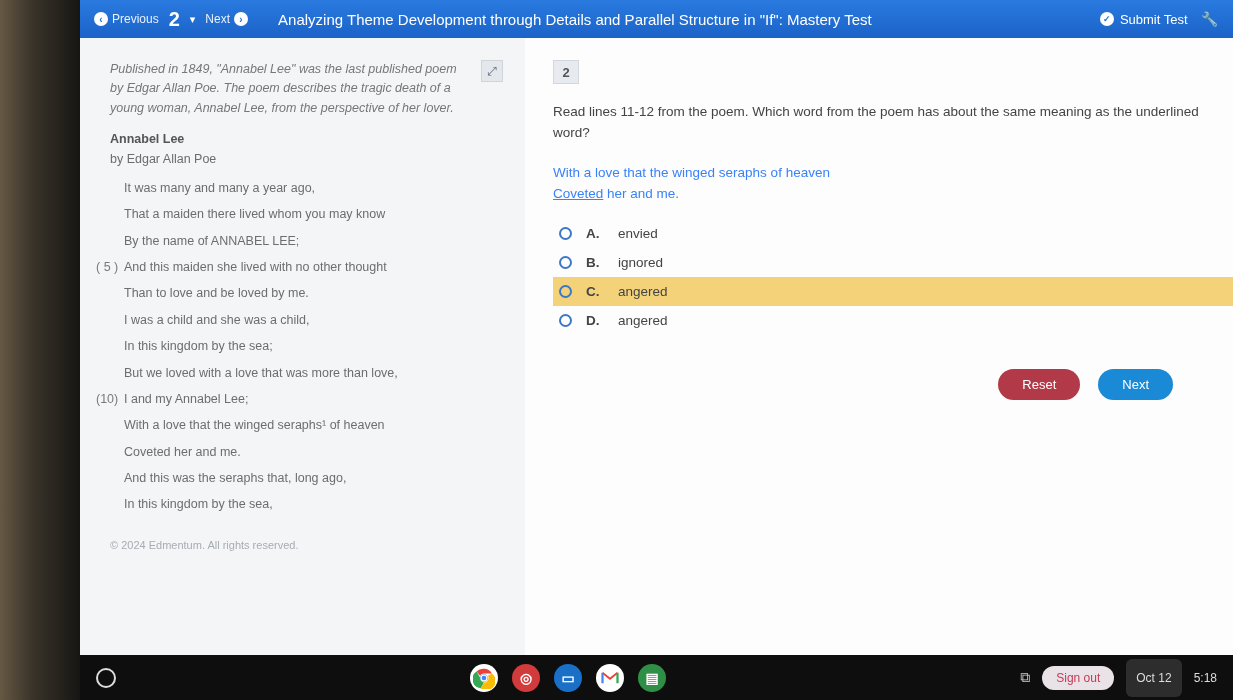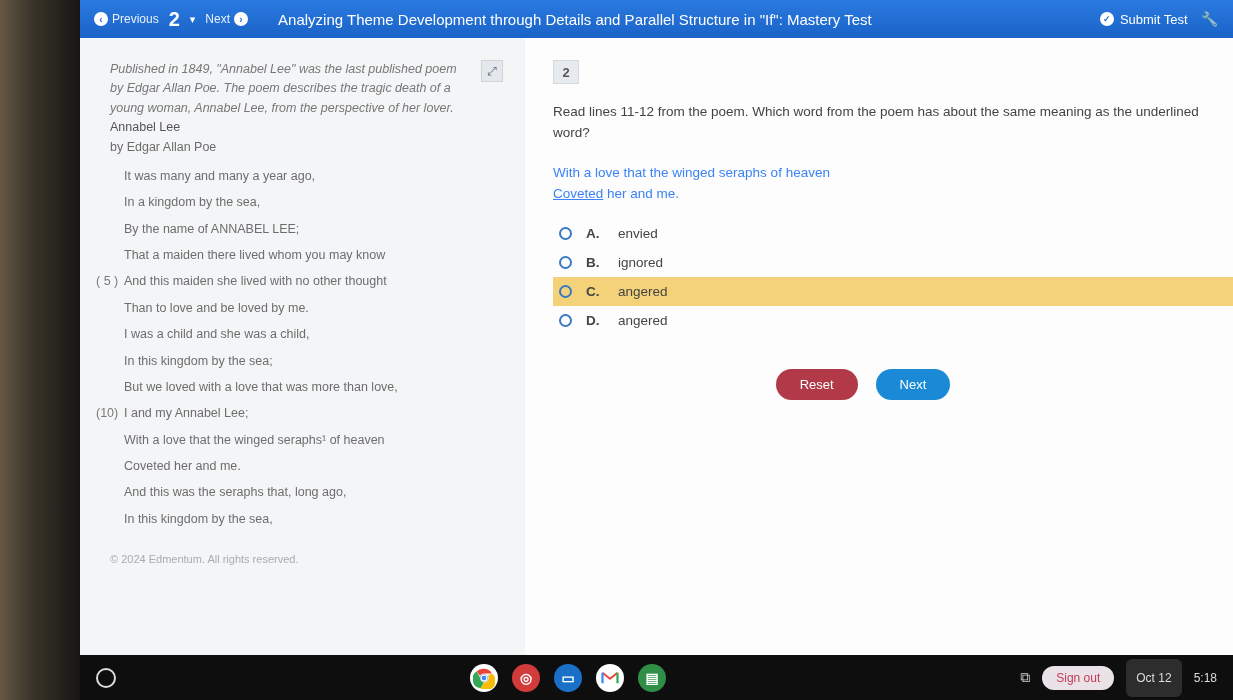--- a/index.html
+++ b/index.html
@@ -77,21 +77,21 @@
     display:flex;
     gap:8px;
   }
   .intro { font-style: italic; color:#777; }
   .expand {
     width:22px;height:22px;background:#e4e7ec;border:1px solid #cfd3da;
     display:flex;align-items:center;justify-content:center;font-size:12px;color:#5a6b82;
     flex-shrink:0;
     cursor:pointer;
   }
-  .poem-title { font-weight:400; color:#555; margin-top:0;}
+  .poem-title { font-weight:700; color:#555; margin-top:12px;}
   .byline { color:#6c6c6c; margin-bottom:10px; }
   .poem-block { margin-top:2px; }
   .poem-line { margin: 7px 0 7px 14px; color:#6d6d6d;}
   .line-num { display:inline-block; width:28px; margin-left:-28px; color:#7a7a7a;}
   .copyright { font-size:11px; color:#a7acb3; margin-top:22px;}
 
   .question-panel {
     flex:1;
     padding: 22px 0 22px 28px;
     background:#fdfdfd;
@@ -114,21 +114,21 @@
     margin-right:0;
   }
   .choice-row.highlight {
     background:#f3d27a;
   }
   .radio {
     width:13px;height:13px;border:2px solid #3b78c5;border-radius:50%;
     flex-shrink:0;
   }
   .choice-letter { font-weight:600; width:18px;}
-  .action-row { display:flex; gap:18px; margin-top:34px; justify-content:center; padding-right:60px;}
+  .action-row { display:flex; gap:18px; margin-top:34px; justify-content:flex-end; padding-right:60px;}
   .pill {
     padding:8px 24px; border-radius:20px; color:#fff; font-size:13px; font-weight:500;
     cursor:pointer; border:none;
   }
   .pill.reset { background:#b23a48; }
   .pill.next { background:#1a8ad6; }
 
   
   .taskbar {
     position:absolute;
@@ -196,23 +196,22 @@
 
     <div class="passage-panel">
       <div class="passage-head">
         <div class="intro">Published in 1849, "Annabel Lee" was the last published poem by Edgar Allan Poe. The poem describes the tragic death of a young woman, Annabel Lee, from the perspective of her lover.</div>
         <div class="expand">⤢</div>
       </div>
       <div class="poem-title">Annabel Lee</div>
       <div class="byline">by Edgar Allan Poe</div>
       <div class="poem-block" id="poem-block">
           <div class="poem-line"><span>It was many and many a year ago,</span></div>
-          <div class="poem-line"><span>In a kingdom by the sea,</span></div>
+          <div class="poem-line"><span>That a maiden there lived whom you may know</span></div>
           <div class="poem-line"><span>By the name of ANNABEL LEE;</span></div>
-          <div class="poem-line"><span>That a maiden there lived whom you may know</span></div>
           <div class="poem-line"><span class="line-num">( 5 ) </span><span>And this maiden she lived with no other thought</span></div>
           <div class="poem-line"><span>Than to love and be loved by me.</span></div>
           <div class="poem-line"><span>I was a child and she was a child,</span></div>
           <div class="poem-line"><span>In this kingdom by the sea;</span></div>
           <div class="poem-line"><span>But we loved with a love that was more than love,</span></div>
           <div class="poem-line"><span class="line-num">(10) </span><span>I and my Annabel Lee;</span></div>
           <div class="poem-line"><span>With a love that the winged seraphs¹ of heaven</span></div>
           <div class="poem-line"><span>Coveted her and me.</span></div>
           <div class="poem-line"><span>And this was the seraphs that, long ago,</span></div>
           <div class="poem-line"><span>In this kingdom by the sea,</span></div>

